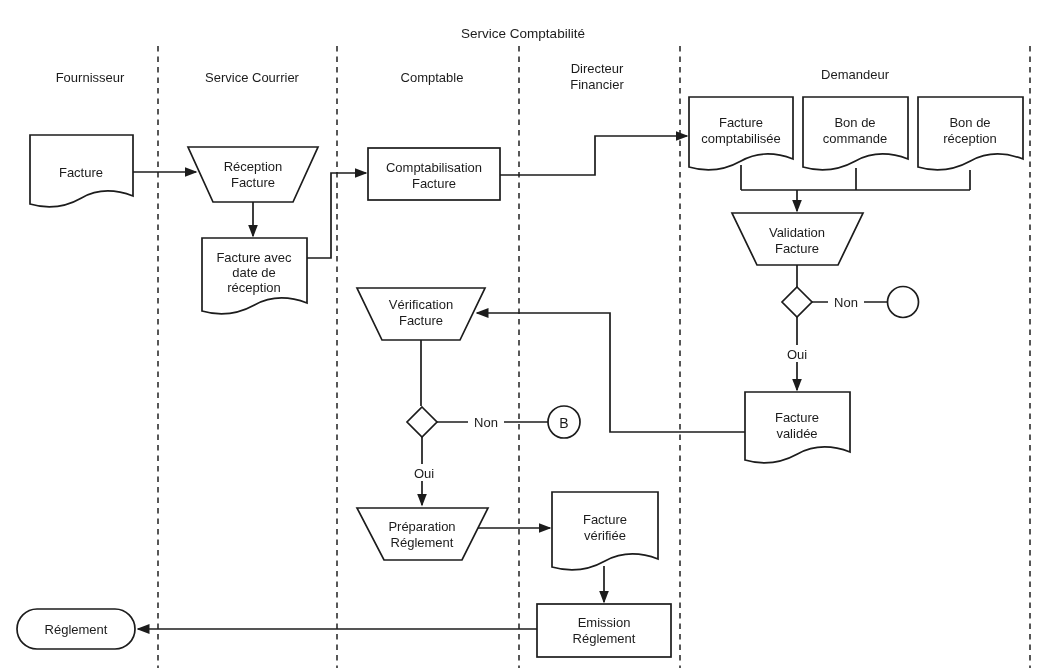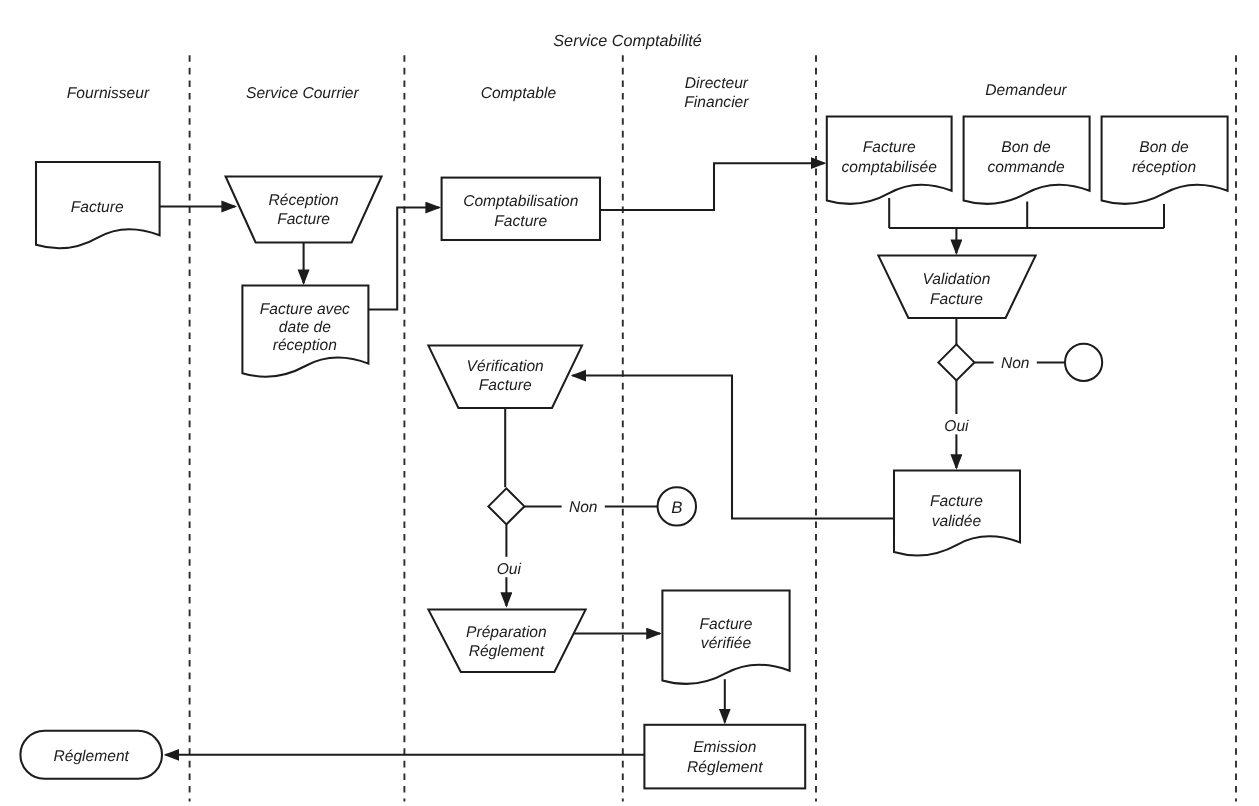--- a/index.html
+++ b/index.html
@@ -1,16 +1,16 @@
 <!DOCTYPE html>
 <html><head>
 <meta charset="utf-8">
 <style>
   html, body { margin: 0; padding: 0; background: #ffffff; }
-  .stage { position: relative; width: 1049px; height: 672px; background: #ffffff; overflow: hidden; font-style: italic; }
+  .stage { position: relative; width: 1049px; height: 672px; background: #ffffff; overflow: hidden; }
   svg { display: block; }
   text {
     font-family: "Liberation Sans", "DejaVu Sans", sans-serif;
     font-size: 13px;
     fill: #1c1c1c;
   }
   .title-text { font-size: 13.5px; }
   .shape { fill: #ffffff; stroke: #1c1c1c; stroke-width: 1.7; }
   .edge  { fill: none; stroke: #1c1c1c; stroke-width: 1.7; }
   .lane-divider { stroke: #2e2e2e; stroke-width: 1.6; stroke-dasharray: 5.5 5; fill: none; }

